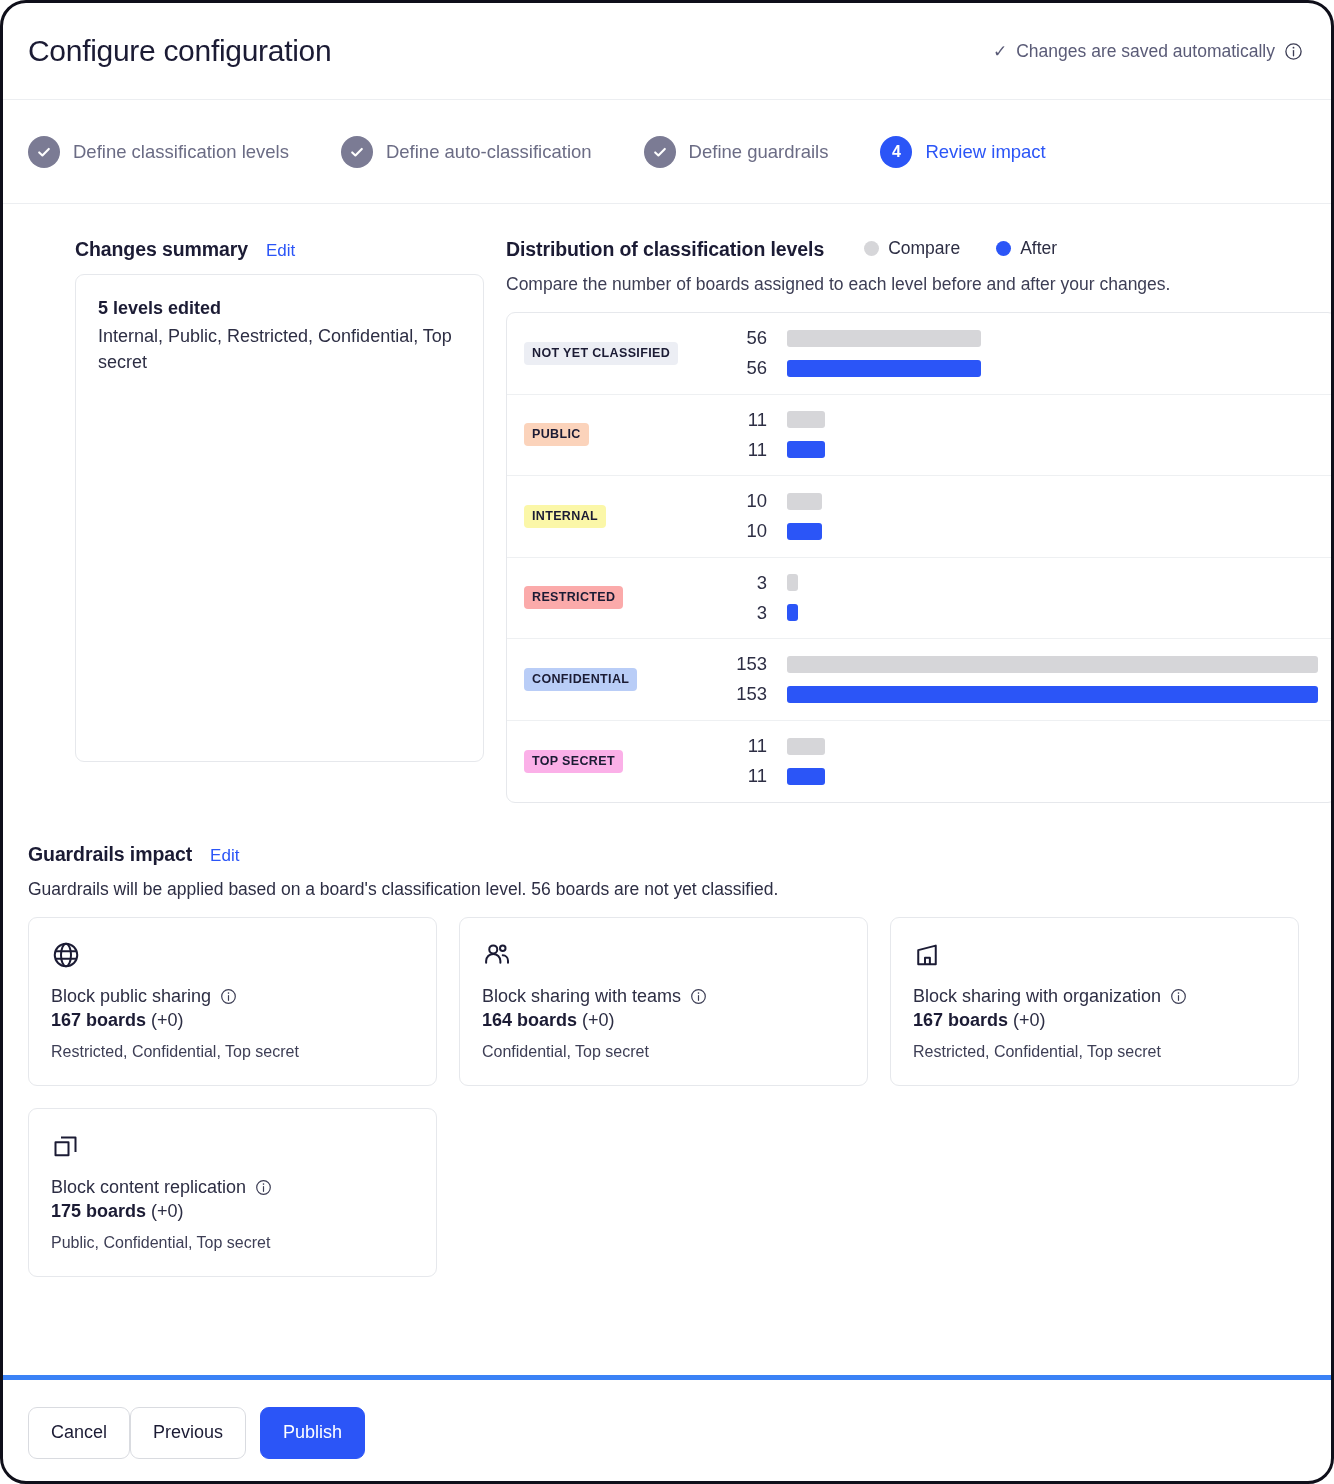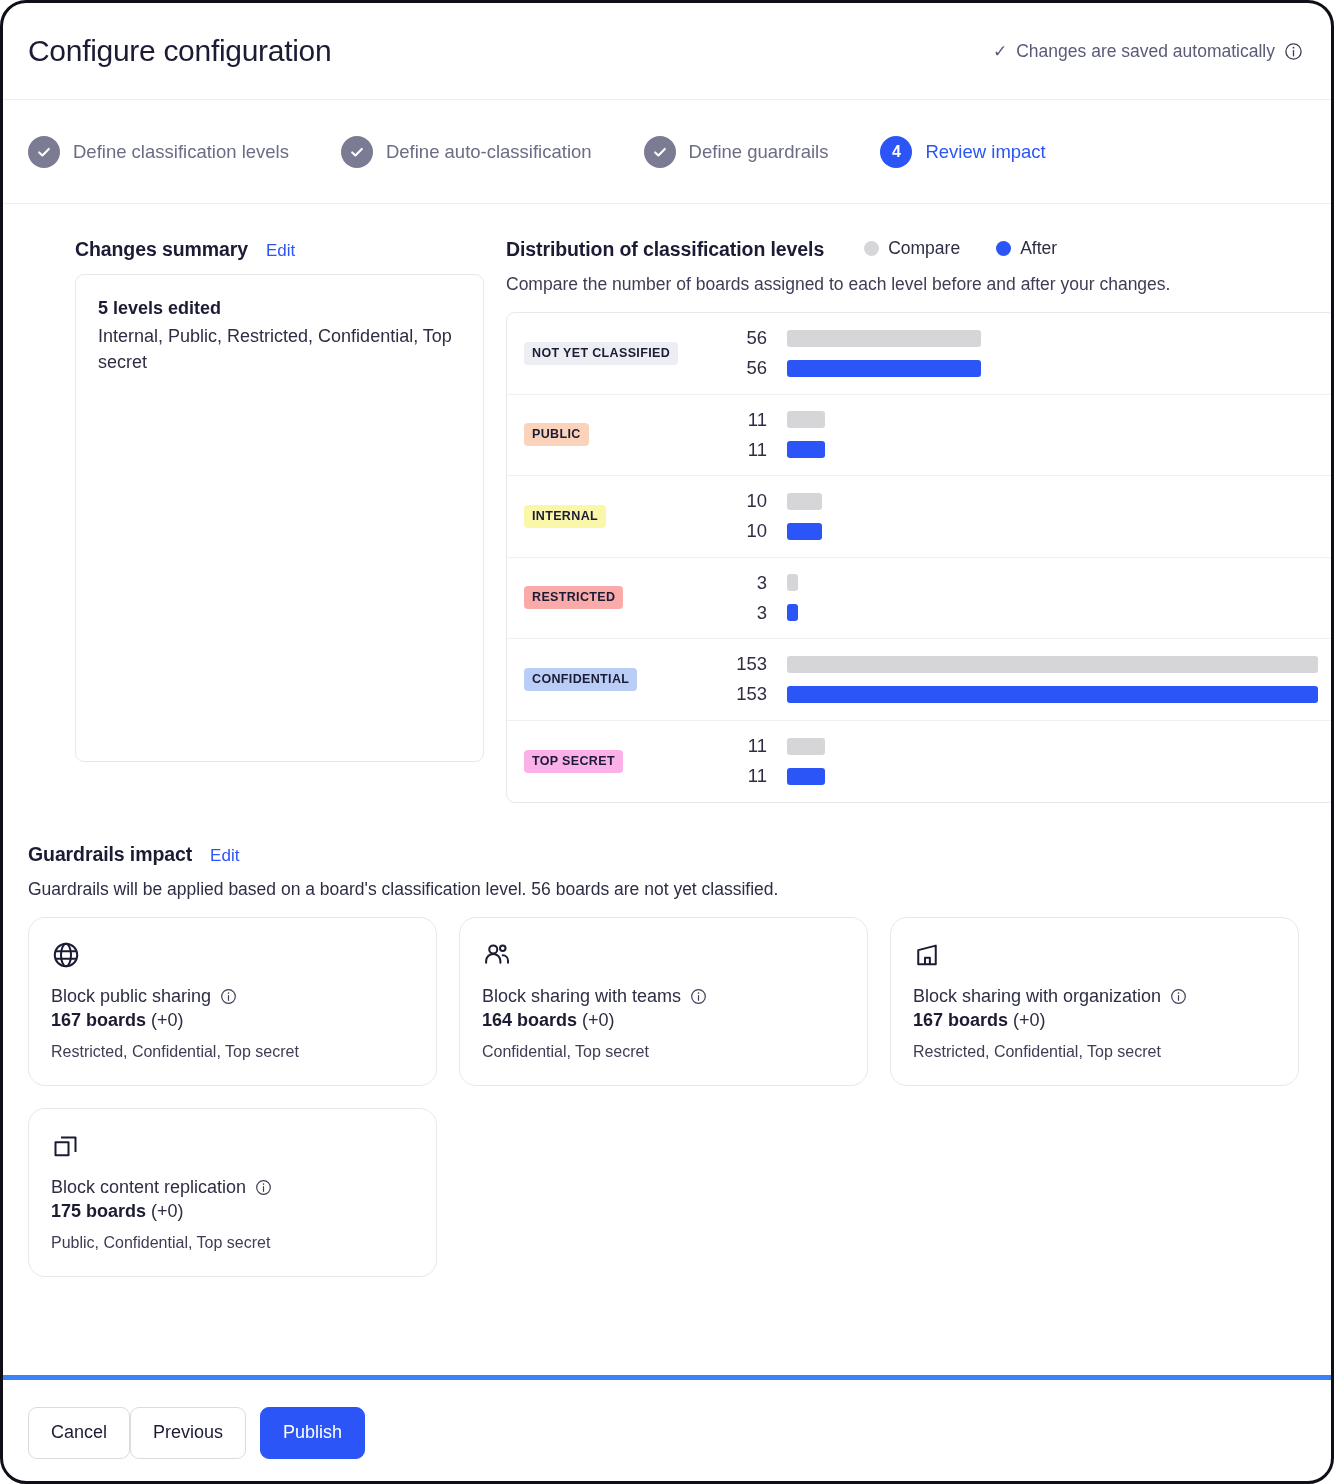--- a/index.html
+++ b/index.html
@@ -245,21 +245,21 @@
   }
   .guard-grid {
     display: flex;
     flex-wrap: wrap;
     gap: 22px;
   }
   .guard-card {
     width: 409px;
     flex: 0 0 409px;
     border: 1px solid #e6e8ec;
-    border-radius: 17px;
+    border-radius: 9px;
     background: #fff;
     padding: 22px 22px 24px;
   }
   .guard-icon {
     height: 32px;
     margin-bottom: 14px;
     color: #1b1b34;
   }
   .guard-icon svg { display: block; }
   .guard-name {

